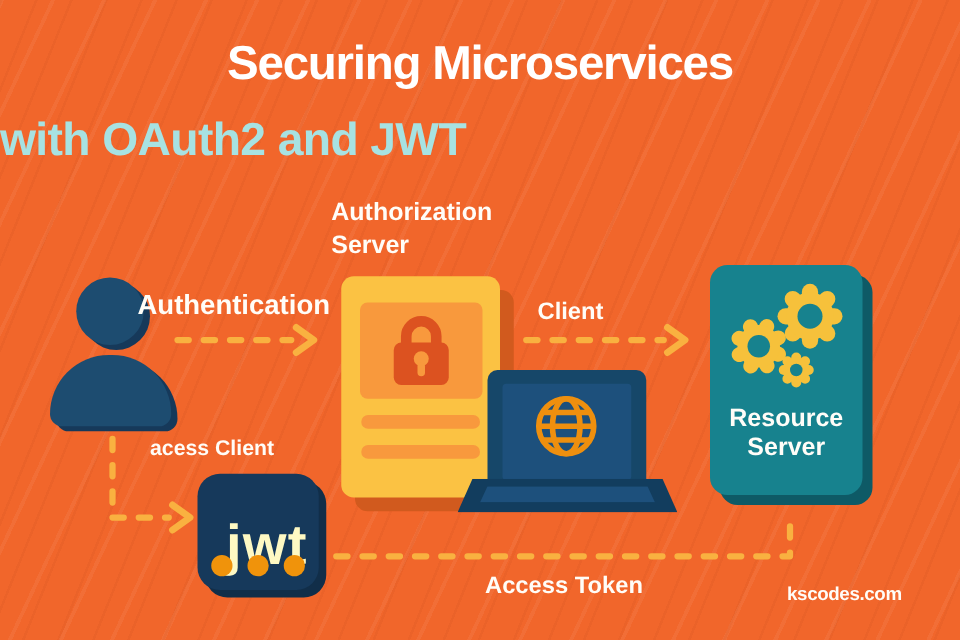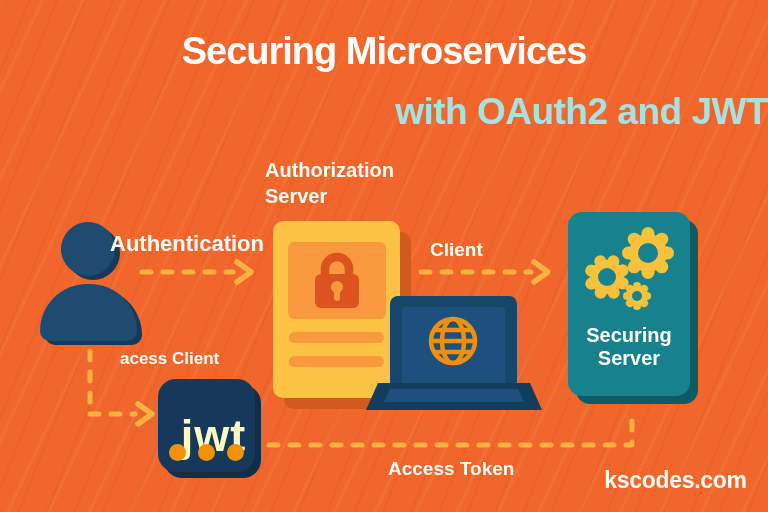--- a/index.html
+++ b/index.html
@@ -11,33 +11,33 @@
       repeating-linear-gradient(115deg, rgba(255,255,255,0.055) 0px, rgba(255,255,255,0.055) 3px, rgba(255,255,255,0) 3px, rgba(255,255,255,0) 37px),
       repeating-linear-gradient(112deg, rgba(120,30,0,0.05) 0px, rgba(120,30,0,0.05) 2px, rgba(120,30,0,0) 2px, rgba(120,30,0,0) 26px);
   }
   .abs{position:absolute;}
   
   .title{
     left:0;top:30px;width:768px;text-align:center;
     color:#FFFFFF;font-size:38px;font-weight:bold;letter-spacing:-1px;z-index:3;
   }
   .subtitle{
-    left:0;top:91px;width:768px;text-align:right;
+    left:0;top:91px;width:768px;text-align:left;
     color:#A7E2E2;font-size:37px;font-weight:bold;letter-spacing:-0.5px;z-index:3;
   }
   
   #connectors{left:0;top:0;z-index:1;}
   
   .lbl{color:#FFFDF8;font-weight:bold;text-align:left;z-index:4;}
   .lbl-authentication{left:110px;top:231px;width:190px;font-size:22px;}
   .lbl-client{left:430px;top:239px;width:110px;font-size:19px;}
   .lbl-auth-server{left:265px;top:157px;width:150px;font-size:20px;line-height:26px;}
   .lbl-acess-token{left:120px;top:349px;width:170px;font-size:17px;}
   .lbl-access-token{left:388px;top:458px;width:155px;font-size:19px;}
-  .watermark{left:598px;top:467px;width:155px;font-size:23px;color:#FFFDF8;font-weight:bold;text-align:center;z-index:4;letter-spacing:-0.3px;}
+  .watermark{left:598px;top:467px;width:155px;font-size:15px;color:#FFFDF8;font-weight:bold;text-align:center;z-index:4;letter-spacing:-0.3px;}
   
   .person-head{
     left:61px;top:222px;width:54px;height:54px;border-radius:50%;
     background:#1D4C70;box-shadow:5px 4px 0 #16395A;z-index:2;
   }
   .person-body{
     left:40px;top:284px;width:97px;height:57px;
     border-radius:48px 48px 10px 10px;
     background:#1D4C70;box-shadow:5px 4px 0 #16395A;z-index:2;
   }
@@ -164,21 +164,21 @@
           <rect x="65" y="70" width="8" height="28" rx="4" transform="rotate(45 69 84)"></rect>
           <rect x="65" y="70" width="8" height="28" rx="4" transform="rotate(90 69 84)"></rect>
           <rect x="65" y="70" width="8" height="28" rx="4" transform="rotate(135 69 84)"></rect>
           <circle cx="69" cy="84" r="10"></circle>
         </g>
       </g>
       <circle cx="80" cy="41" r="10" fill="#17828E"></circle>
       <circle cx="39" cy="65" r="9" fill="#17828E"></circle>
       <circle cx="69" cy="84" r="5" fill="#17828E"></circle>
     </svg>
-    <div class="res-label">Securing Server</div>
+    <div class="res-label">Resource Server</div>
   </div>
 
   <div class="abs jwt-badge">
     <div class="jwt-text">jwt</div>
     <div class="jwt-dots">
       <div class="jwt-dot"></div>
       <div class="jwt-dot"></div>
       <div class="jwt-dot"></div>
     </div>
   </div>

